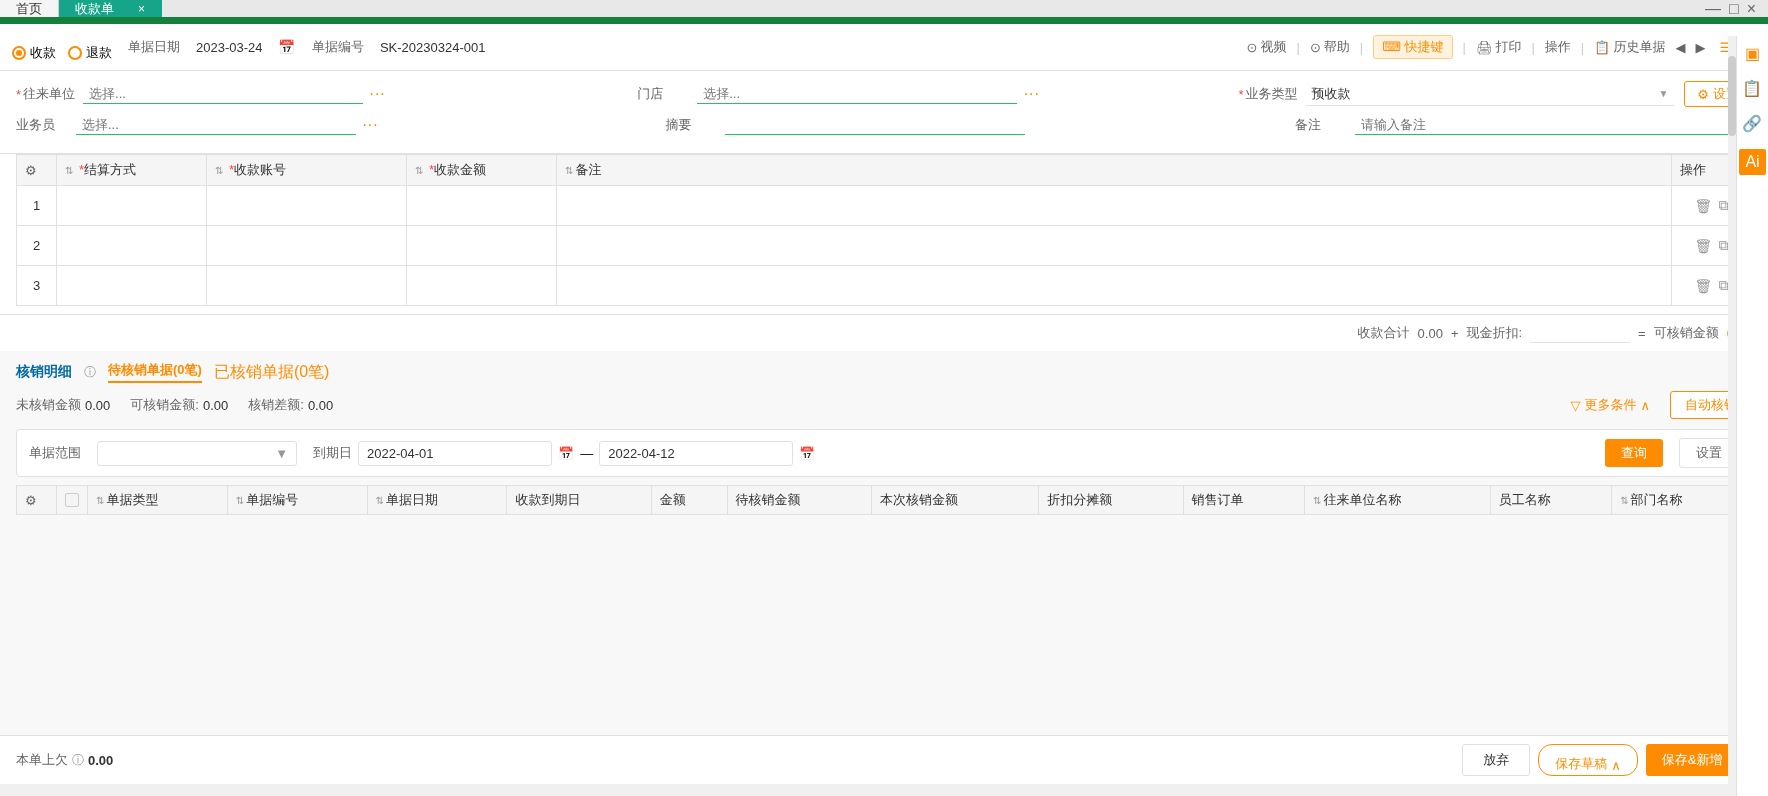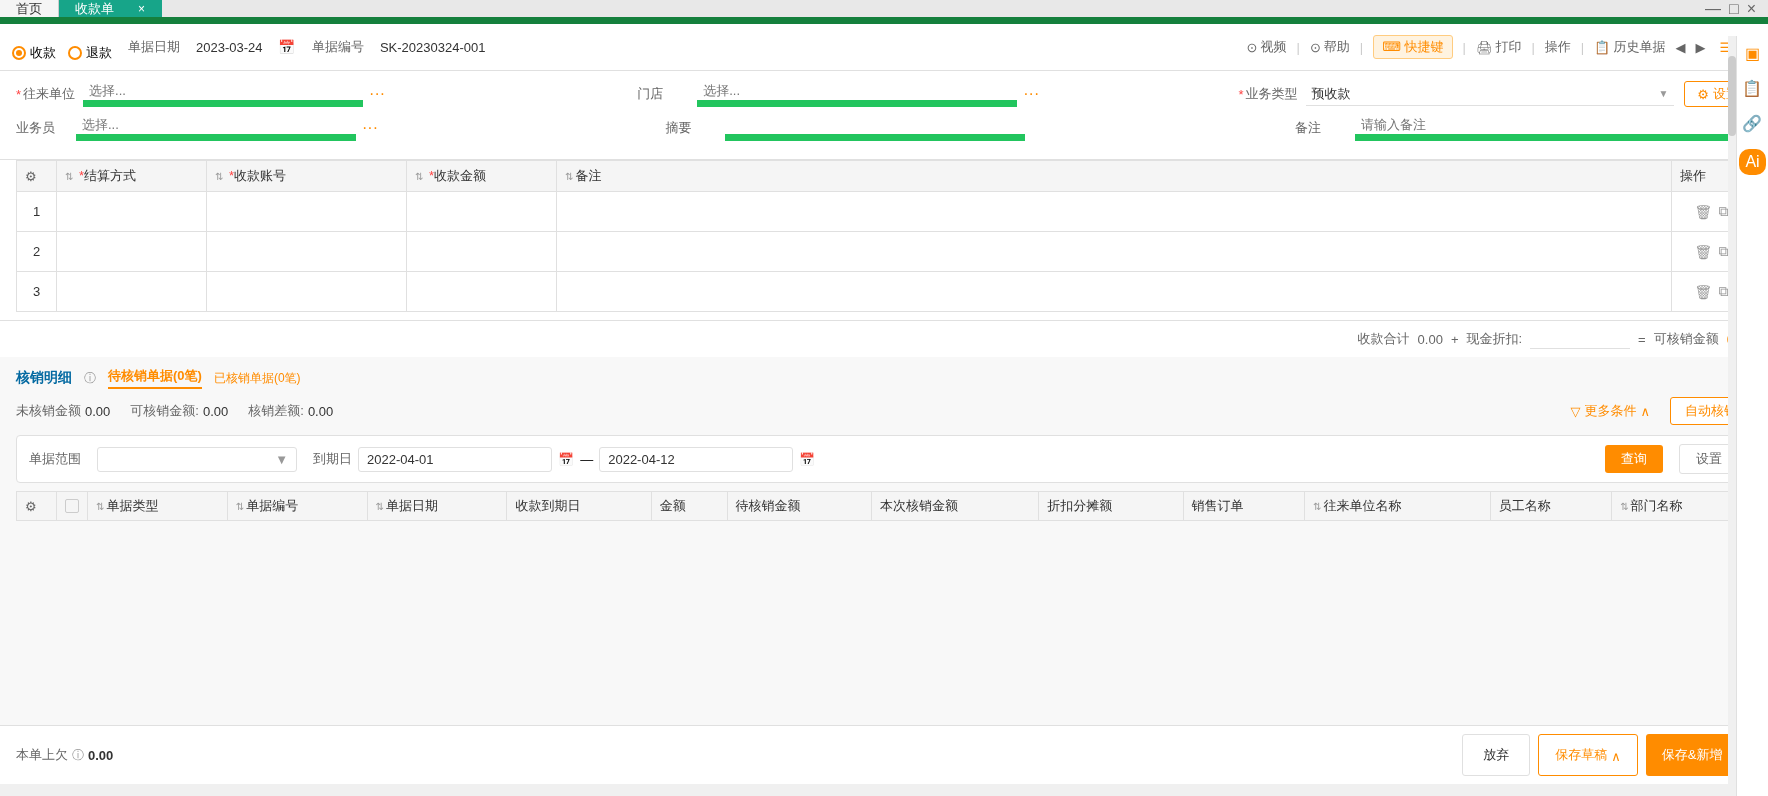--- a/index.html
+++ b/index.html
@@ -45,21 +45,21 @@
     
     
     .form-section {
       padding: 10px 16px; border-bottom: 1px solid #e0e0e0; background: #fff; flex-shrink: 0;
     }
     .form-row { display: flex; align-items: center; gap: 0; margin-bottom: 8px; }
     .form-field { display: flex; align-items: center; flex: 1; }
     .field-label { color: #666; white-space: nowrap; min-width: 60px; }
     .required { color: #f44; margin-right: 2px; }
     .field-input {
-      border: none; border-bottom: 7px solid #22c55e; outline: none; padding: 2px 6px;
+      border: none; border-bottom: 1px solid #22c55e; outline: none; padding: 2px 6px;
       color: #b91c1c; flex: 1; min-width: 0; background: transparent;
     }
     .ellipsis-btn { color: #ff8c00; cursor: pointer; padding: 0 6px; font-size: 16px; }
     .business-type-select {
       display: flex; align-items: center; border: none; border-bottom: 1px solid #e0e0e0;
       padding: 2px 6px; color: #333; flex: 1; cursor: pointer;
     }
     .chevron-down { color: #999; font-size: 10px; margin-left: auto; }
     .settings-btn {
       background: #fff; border: 1px solid #ff8c00; color: #ff8c00; padding: 3px 12px;
@@ -92,21 +92,21 @@
     .orange-value { color: #ff8c00; font-weight: bold; }
     .summary-input {
       border: none; border-bottom: 1px solid #e0e0e0; width: 100px; outline: none;
       padding: 2px 4px; text-align: right;
     }
     
     
     .verify-section { flex: 1; padding: 10px 16px; background: #f8f8f8; overflow-y: auto; }
     .verify-header { display: flex; align-items: center; gap: 12px; margin-bottom: 8px; }
     .verify-title { font-size: 14px; font-weight: bold; color: #0369a1; }
-    .verify-tab { color: #ff8c00; cursor: pointer; font-size: 12px; }
+    .verify-tab { color: #ff8c00; cursor: pointer; font-size: 16px; }
     .verify-tab-active { color: #ff8c00; font-weight: bold; border-bottom: 2px solid #ff8c00; padding-bottom: 2px; }
     .info-icon { color: #999; cursor: pointer; font-size: 12px; }
     
     .verify-stats { display: flex; align-items: center; gap: 20px; margin-bottom: 10px; color: #666; }
     .stat-item { display: flex; align-items: center; gap: 4px; }
     .stat-value { color: #333; }
     .filter-btn { margin-left: auto; color: #ff8c00; cursor: pointer; display: flex; align-items: center; gap: 4px; }
     .auto-verify-btn {
       background: #fff; border: 1px solid #ff8c00; color: #ff8c00; padding: 4px 14px;
       border-radius: 3px; cursor: pointer;
@@ -149,22 +149,22 @@
       border-top: 1px solid #e0e0e0; gap: 4px; flex-shrink: 0;
     }
     .footer-label { color: #666; }
     .footer-value { color: #333; font-weight: bold; }
     .footer-actions { margin-left: auto; display: flex; gap: 8px; }
     .abandon-btn {
       background: #fff; border: 1px solid #e0e0e0; color: #333; padding: 6px 20px;
       border-radius: 3px; cursor: pointer;
     }
     .save-draft-btn {
-      background: #fff; border: 1px solid #ff8c00; color: #ff8c00; padding: 11px 16px;
-      border-radius: 3px; cursor: pointer; display: flex; align-items: flex-end; gap: 4px;
+      background: #fff; border: 1px solid #ff8c00; color: #ff8c00; padding: 2px 16px;
+      border-radius: 14px; cursor: pointer; display: flex; align-items: flex-end; gap: 4px;
     }
     .save-new-btn {
       background: #ff8c00; border: none; color: #fff; padding: 6px 16px;
       border-radius: 3px; cursor: pointer; display: flex; align-items: center; gap: 4px;
     }
     
     
     .right-sidebar {
       position: fixed; right: 0; top: 36px; width: 32px; background: #fff;
       border-left: 1px solid #e0e0e0; display: flex; flex-direction: column; align-items: center;
@@ -489,18 +489,18 @@
         <span>∧</span>
       </button>
     </div>
   </div>
 </div>
 
 <div class="right-sidebar">
   <span style="color:#ff8c00; font-size:16px;">▣</span>
   <span style="font-size:16px;">📋</span>
   <span style="font-size:16px;">🔗</span>
-  <span style="color:#ff8c00; font-size:16px; background:#ff8c00; color:#fff; padding:4px 6px; border-radius:10px;">Ai</span>
+  <span style="color:#ff8c00; font-size:16px; background:#ff8c00; color:#fff; padding:4px 6px; border-radius:2px;">Ai</span>
 </div>
 
 <div class="scroll-track">
   <div class="scroll-thumb"></div>
 </div>
 
 </body></html>

